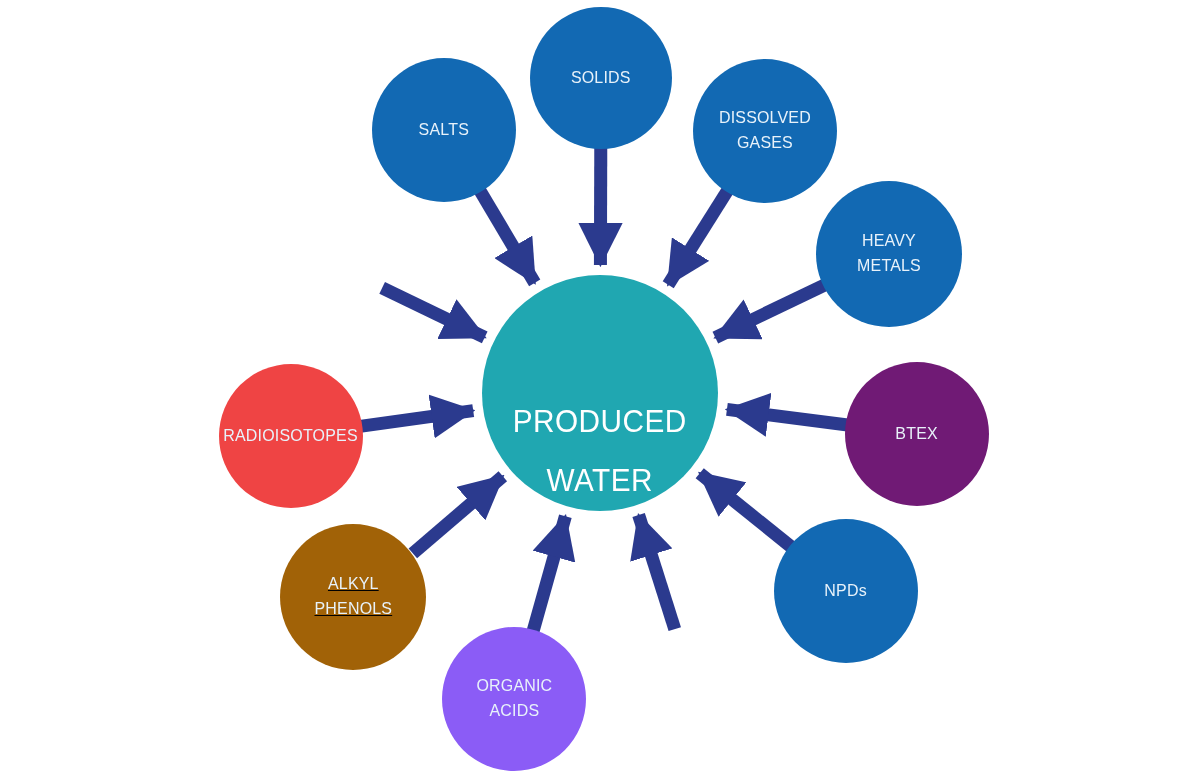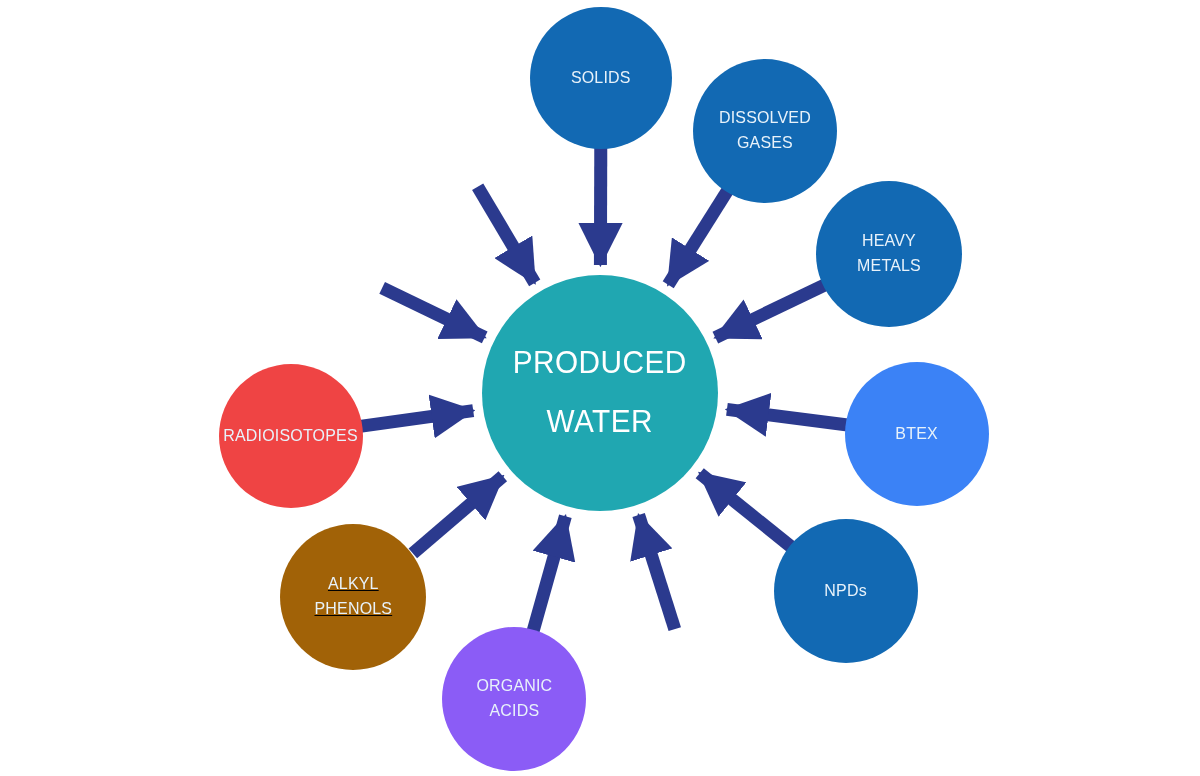--- a/index.html
+++ b/index.html
@@ -78,47 +78,50 @@
         <line x1="794.5852287726474" y1="549.6173792560332" x2="699.7134957136536" y2="473.25720386708707" stroke="#2b3a8e" stroke-width="13" marker-end="url(#ah)"></line>
         <line x1="674.773255785475" y1="629.1260709015002" x2="638.6421382008834" y2="515.0278048448952" stroke="#2b3a8e" stroke-width="13" marker-end="url(#ah)"></line>
         <line x1="531.8571814530764" y1="635.4616566902165" x2="565.3678905152458" y2="516.2258779341255" stroke="#2b3a8e" stroke-width="13" marker-end="url(#ah)"></line>
         <line x1="412.87019235847487" y1="553.3969779784501" x2="502.815154897242" y2="476.301295802364" stroke="#2b3a8e" stroke-width="13" marker-end="url(#ah)"></line>
         <line x1="356.3700855425361" y1="426.90319197951766" x2="473.2216522811421" y2="410.6422943427537" stroke="#2b3a8e" stroke-width="13" marker-end="url(#ah)"></line>
         <line x1="382.1530390144538" y1="287.96664381054023" x2="484.7016087847814" y2="337.4097042355196" stroke="#2b3a8e" stroke-width="13" marker-end="url(#ah)"></line>
         <line x1="477.67062024790636" y1="186.76521234102165" x2="534.6994031555755" y2="282.90989121741256" stroke="#2b3a8e" stroke-width="13" marker-end="url(#ah)"></line>
       </g>
   </svg>
 
-  <div class="center-node" style="left: 482px; top: 275px; width: 236px; height: 236px; background: rgb(32, 167, 177);">
+  <div class="center-node" style="left: 482px; top: 275px; width: 236px; height: 236px; background: rgb(32, 167, 177); align-items: flex-end;">
     <span class="center-label">PRODUCED
 WATER</span>
   </div>
 
   <div class="node" style="left: 530px; top: 7px; width: 142px; height: 142px; background: rgb(18, 105, 179);">
     <span class="node-label">SOLIDS</span>
   </div>
   <div class="node" style="left: 816px; top: 181px; width: 146px; height: 146px; background: rgb(18, 105, 179);">
     <span class="node-label">HEAVY
 METALS</span>
   </div>
   <div class="node" style="left: 693px; top: 59px; width: 144px; height: 144px; background: rgb(18, 105, 179);">
     <span class="node-label">DISSOLVED
 GASES</span>
   </div>
-  <div class="node" style="left: 845px; top: 362px; width: 144px; height: 144px; background: #3b82f6;">
+  <div class="node" style="left: 845px; top: 362px; width: 144px; height: 144px; background: #701a75;">
     <span class="node-label">BTEX</span>
   </div>
   <div class="node" style="left: 774px; top: 519px; width: 144px; height: 144px; background: rgb(18, 105, 179);">
     <span class="node-label">NPDs</span>
   </div>
   <div class="node" style="left: 442px; top: 627px; width: 144px; height: 144px; background: #8b5cf6;">
     <span class="node-label">ORGANIC
 ACIDS</span>
   </div>
   <div class="node" style="left: 280px; top: 524px; width: 146px; height: 146px; background: #a16207; text-decoration: underline;">
     <span class="node-label">ALKYL
 PHENOLS</span>
   </div>
   <div class="node" style="left: 219px; top: 364px; width: 144px; height: 144px; background: #ef4444;">
     <span class="node-label">RADIOISOTOPES</span>
   </div>
+  <div class="node" style="left: 372px; top: 58px; width: 144px; height: 144px; background: rgb(18, 105, 179);">
+    <span class="node-label">SALTS</span>
+  </div>
 
 </div>
 
 </body></html>

